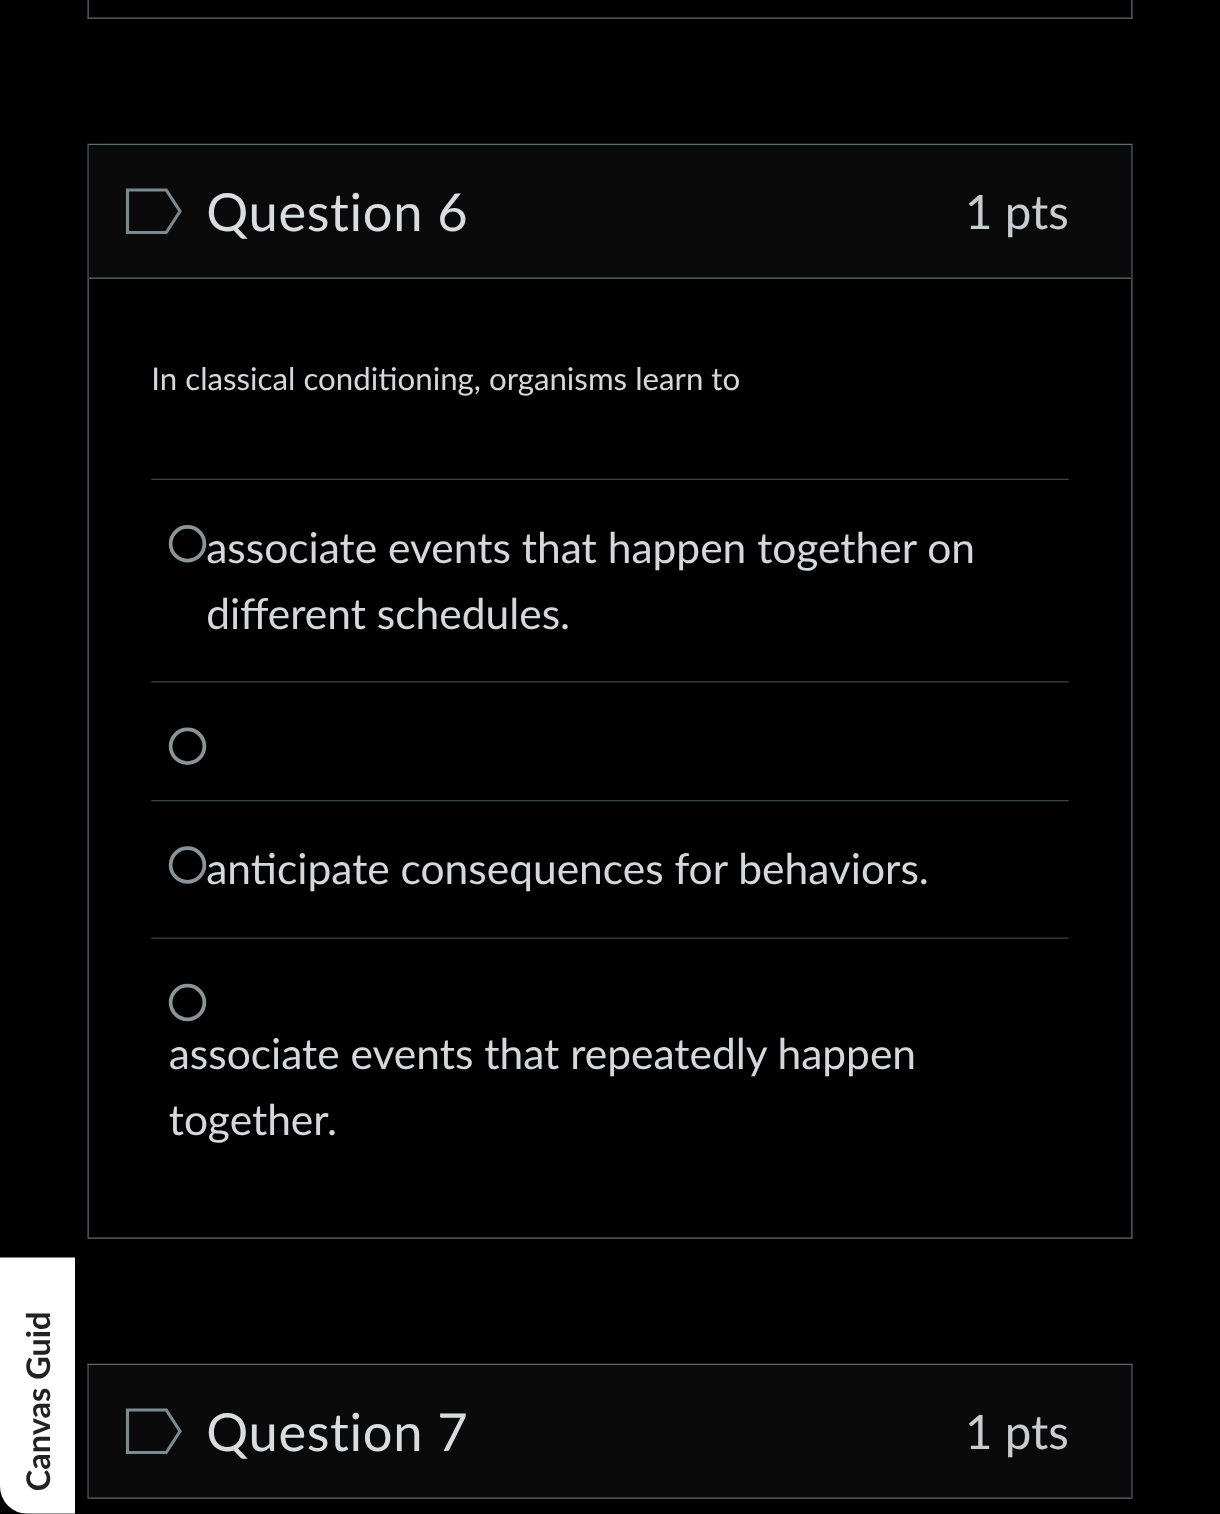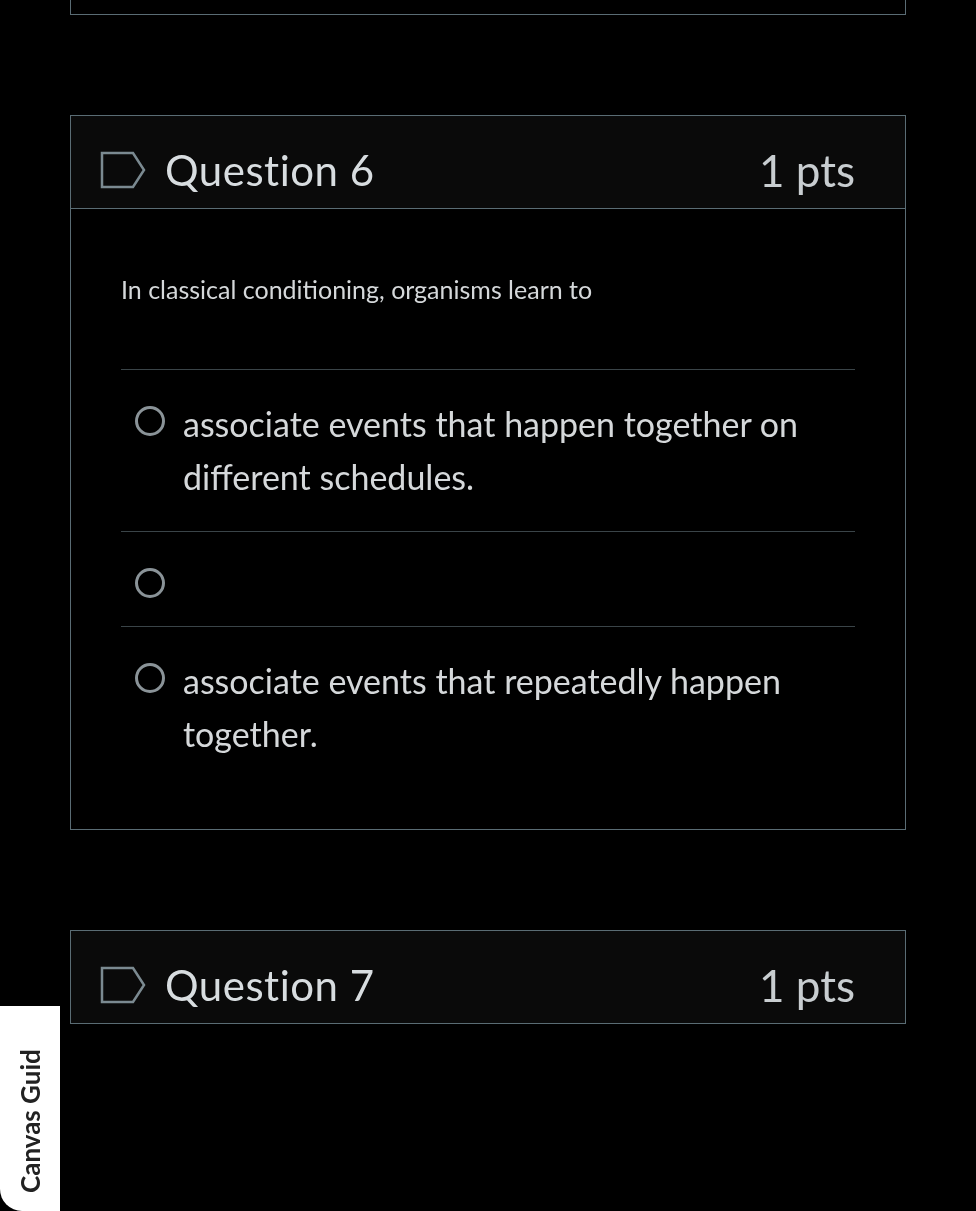--- a/index.html
+++ b/index.html
@@ -25,21 +25,21 @@
     }
     .question-card {
       margin: 100px 70px 0 70px;
       border: 1px solid #5a6c74;
       background: #000;
     }
     .question-header {
       display: flex;
       align-items: center;
       justify-content: space-between;
-      padding: 28px 50px 12px 28px;
+      padding: 28px 50px 28px 28px;
       border-bottom: 1px solid #5a6c74;
       background: #0a0a0a;
     }
     .header-left {
       display: flex;
       align-items: center;
       gap: 18px;
     }
     .flag-icon {
       width: 48px;
@@ -52,45 +52,45 @@
       width: 48px;
       height: 40px;
     }
     .question-title {
       font-size: 42px;
       font-weight: 400;
       color: #d8dde0;
       letter-spacing: 0.5px;
     }
     .points {
-      font-size: 44px;
+      font-size: 38px;
       color: #c8cdd0;
     }
     .question-body {
       padding: 60px 50px 40px 50px;
     }
     .prompt-text {
       font-size: 25px;
       line-height: 1.6;
       color: #d5d8da;
       margin-bottom: 60px;
     }
     .options-list {
       border-top: 1px solid #3a4448;
     }
     .option-row {
       display: flex;
       align-items: flex-start;
-      gap: 18px;
       padding: 28px 0 28px 14px;
       border-bottom: 1px solid #3a4448;
       cursor: pointer;
     }
     .option-row:last-child {
       border-bottom: none;
+      flex-direction: column;
     }
     .radio {
       flex: 0 0 auto;
       width: 30px;
       height: 30px;
       border: 3px solid #8a9398;
       border-radius: 50%;
       margin-top: 8px;
     }
     .option-text {
@@ -146,20 +146,24 @@
     <div class="options-list">
       <div class="option-row">
         <span class="radio"></span>
         <span class="option-text">associate events that happen together on different schedules.</span>
       </div>
       <div class="option-row">
         <span class="radio"></span>
       </div>
       <div class="option-row">
         <span class="radio"></span>
+        <span class="option-text">anticipate consequences for behaviors.</span>
+      </div>
+      <div class="option-row">
+        <span class="radio"></span>
         <span class="option-text">associate events that repeatedly happen together.</span>
       </div>
     </div>
   </div>
 </div>
 
 <div class="next-question-card">
   <div class="question-header">
     <div class="header-left">
       <span class="flag-icon">

